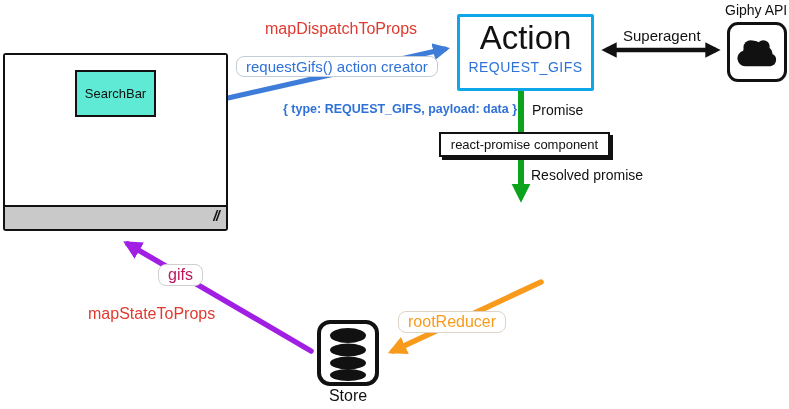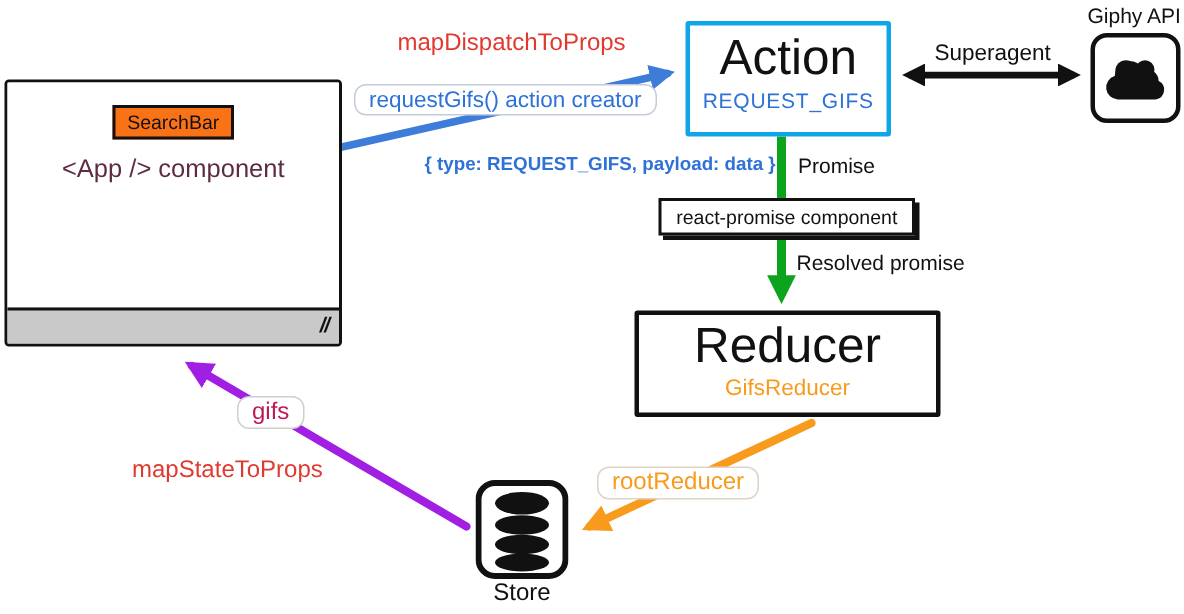--- a/index.html
+++ b/index.html
@@ -15,21 +15,21 @@
            background:#fff;z-index:2;box-sizing:border-box;display:flex;flex-direction:column;}
   .titlebar{height:70px;background:#c9c9c9;border-bottom:2.5px solid #111;position:relative;}
   .win-title{text-align:center;font-size:13px;padding-top:4px;color:#111;}
   .toolbar{display:flex;align-items:center;gap:7px;padding:2px 0 0 12px;}
   .tb-glyph{font-family:"DejaVu Sans",sans-serif;font-size:24px;font-weight:700;line-height:26px;color:#111;}
   .tb-close{font-size:20px;}
   .page-shape{width:9px;height:17px;border:2.5px solid #111;border-radius:2px 7px 7px 2px;background:#fff;transform:rotate(-4deg);}
   .search-oval{width:52px;height:21px;border:2.5px solid #111;border-radius:999px;background:#fff;position:relative;}
   .lens{position:absolute;left:4px;top:4px;width:9px;height:9px;border:2px solid #111;border-radius:50%;}
   .content{flex:1;background:#fff;text-align:center;}
-  .searchbar-box{display:inline-block;margin-top:15px;border:2px solid #111;padding:2px 8px;font-size:13px;background:#f97316;}
+  .searchbar-box{display:inline-block;margin-top:15px;border:2px solid #111;padding:14px 8px;font-size:13px;background:#5eead4;}
   .component-label{margin-top:10px;font-size:17px;color:#5e2b45;}
   .statusbar{height:22px;background:#c9c9c9;border-top:2.5px solid #111;position:relative;}
   .grip{position:absolute;right:7px;top:1px;font-weight:700;font-style:italic;font-size:14px;letter-spacing:-1px;color:#111;}
 
   
   .action-box{left:457px;top:14px;width:137px;height:77px;border:3px solid #0ea5e9;border-radius:2px;background:#fff;
               z-index:2;box-sizing:border-box;text-align:center;}
   .action-title{font-size:33px;line-height:42px;color:#111;}
   .action-sub{font-size:14px;color:#2e72d8;letter-spacing:0.5px;}
   .giphy-label{left:725px;top:2px;width:62px;text-align:center;font-size:14px;z-index:2;}
@@ -83,21 +83,20 @@
     <line x1="228" y1="98" x2="445" y2="49" stroke="#3d7cd9" stroke-width="5" stroke-linecap="round" marker-end="url(#ah-blue)"></line>
     <line x1="606" y1="50" x2="716" y2="50" stroke="#111111" stroke-width="4.5" marker-start="url(#ah-black)" marker-end="url(#ah-black)"></line>
     <line x1="521" y1="91" x2="521" y2="197" stroke="#0ca41c" stroke-width="6" marker-end="url(#ah-green)"></line>
     <line x1="541" y1="282" x2="393" y2="351" stroke="#f89b1c" stroke-width="5.5" stroke-linecap="round" marker-end="url(#ah-orange)"></line>
     <line x1="311" y1="351" x2="128" y2="244" stroke="#a11fe3" stroke-width="5.5" stroke-linecap="round" marker-end="url(#ah-purple)"></line>
   </svg>
 
   <div class="abs browser">
     <div class="content">
       <div class="searchbar-box">SearchBar</div>
-      <div class="component-label">&lt;App /&gt; component</div>
     </div>
     <div class="statusbar">
       <span class="grip">//</span>
     </div>
   </div>
 
   <div class="abs action-box">
     <div class="action-title">Action</div>
     <div class="action-sub">REQUEST_GIFS</div>
   </div>
@@ -106,24 +105,20 @@
   <div class="abs giphy-box">
     <svg width="48" height="38" viewBox="0 0 60 48">
       <path d="M47,42 H15 a10,10 0 0 1 -2.5,-19.6 a13,13 0 0 1 24.5,-5.5 a10,10 0 0 1 12.5,9.6 a8.2,8.2 0 0 1 -2.5,15.5 z" fill="#111"></path>
       <circle cx="38" cy="17" r="8" fill="#111"></circle>
       <circle cx="22" cy="18" r="9" fill="#111"></circle>
     </svg>
   </div>
 
   <div class="abs mw-box">react-promise component</div>
 
-  <div class="abs reducer-box">
-    <div class="reducer-title">Reducer</div>
-    <div class="reducer-sub">GifsReducer</div>
-  </div>
 
   <div class="abs store-icon">
     <svg width="62" height="66" viewBox="0 0 62 66">
       <rect x="2" y="2" width="58" height="62" rx="11" fill="#fff" stroke="#111" stroke-width="4"></rect>
       <ellipse cx="31" cy="15.5" rx="18" ry="7.5" fill="#111"></ellipse>
       <ellipse cx="31" cy="30" rx="18" ry="6.5" fill="#111"></ellipse>
       <ellipse cx="31" cy="43" rx="18" ry="6.5" fill="#111"></ellipse>
       <ellipse cx="31" cy="55" rx="18" ry="6" fill="#111"></ellipse>
     </svg>
   </div>

